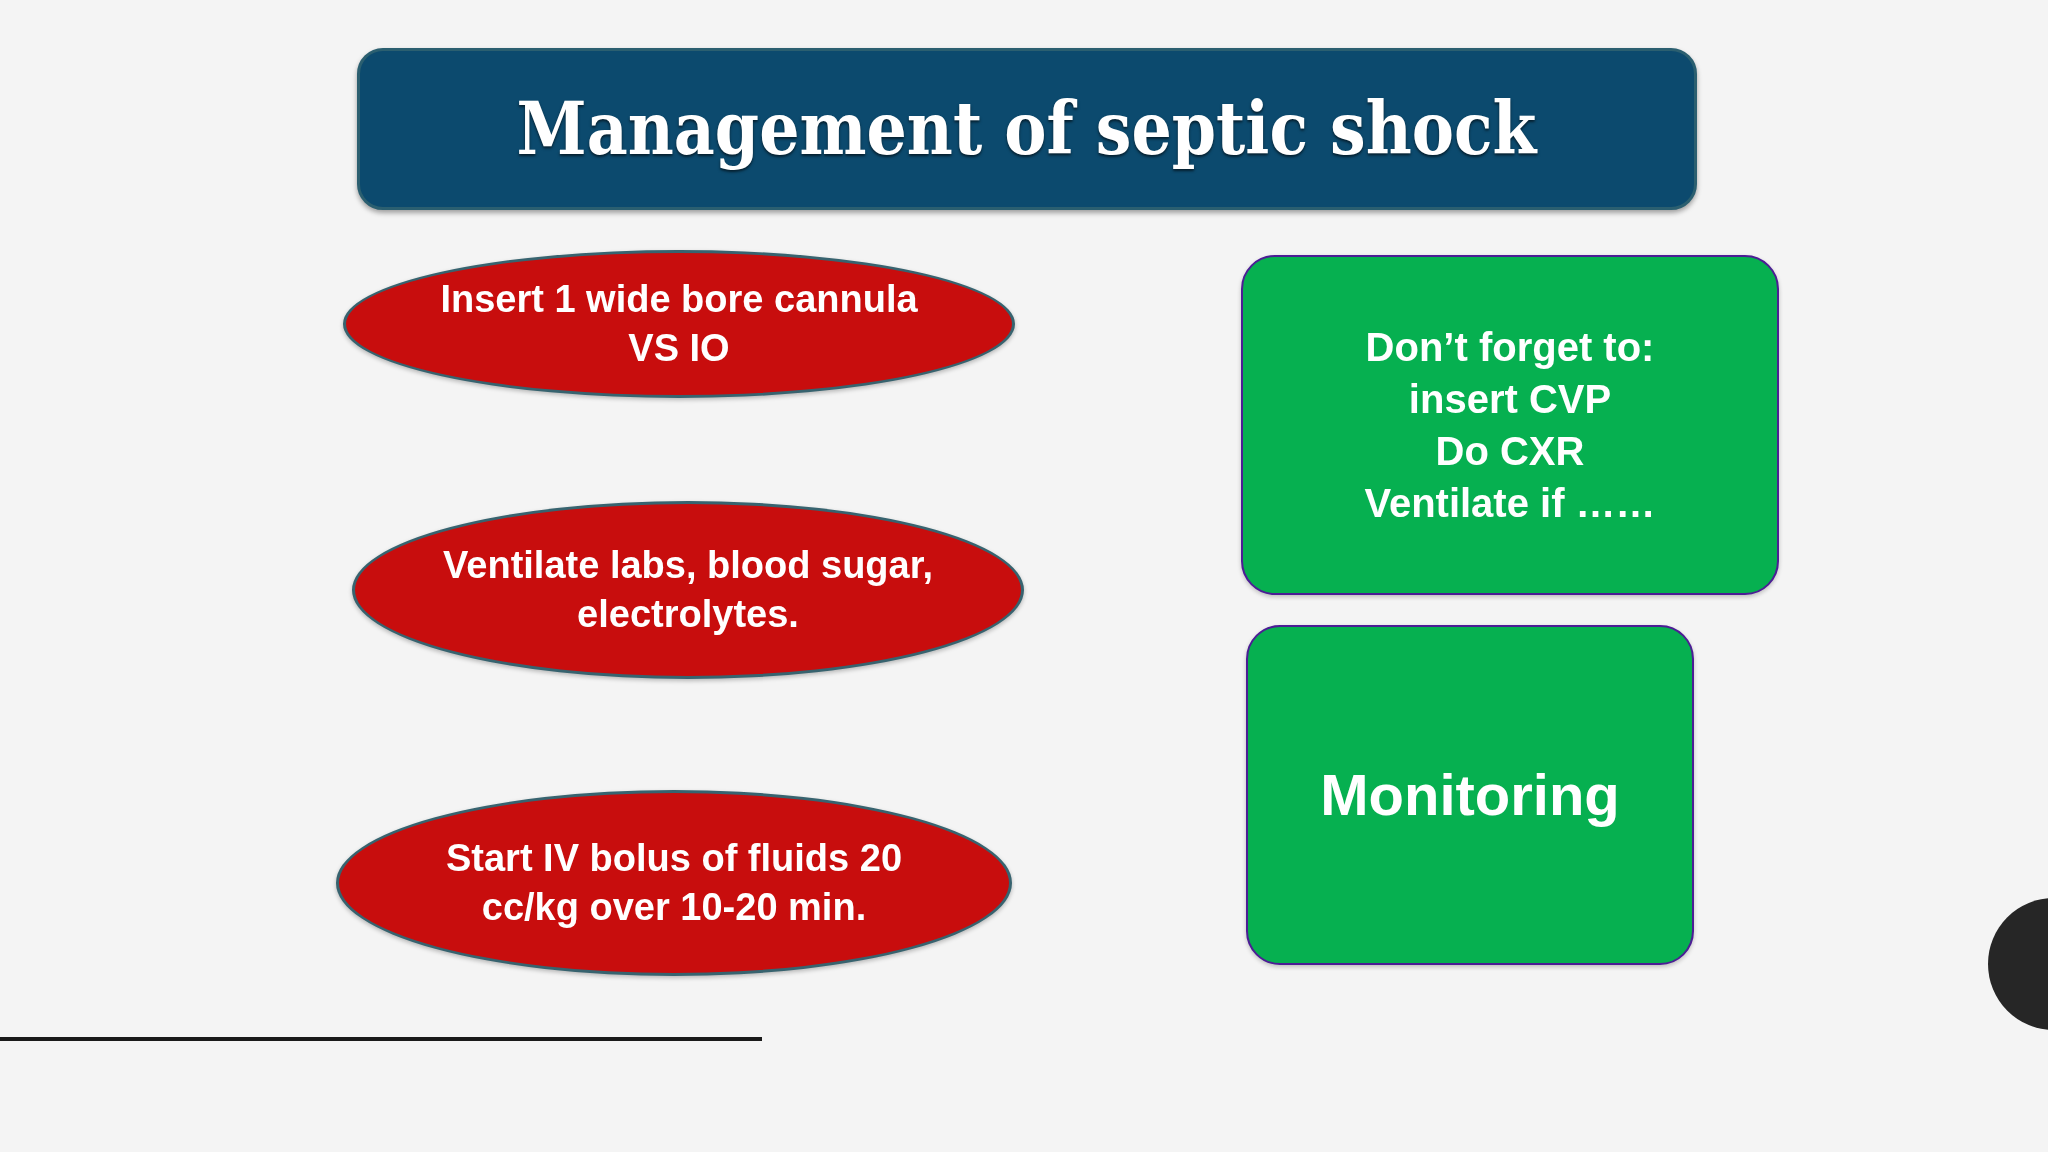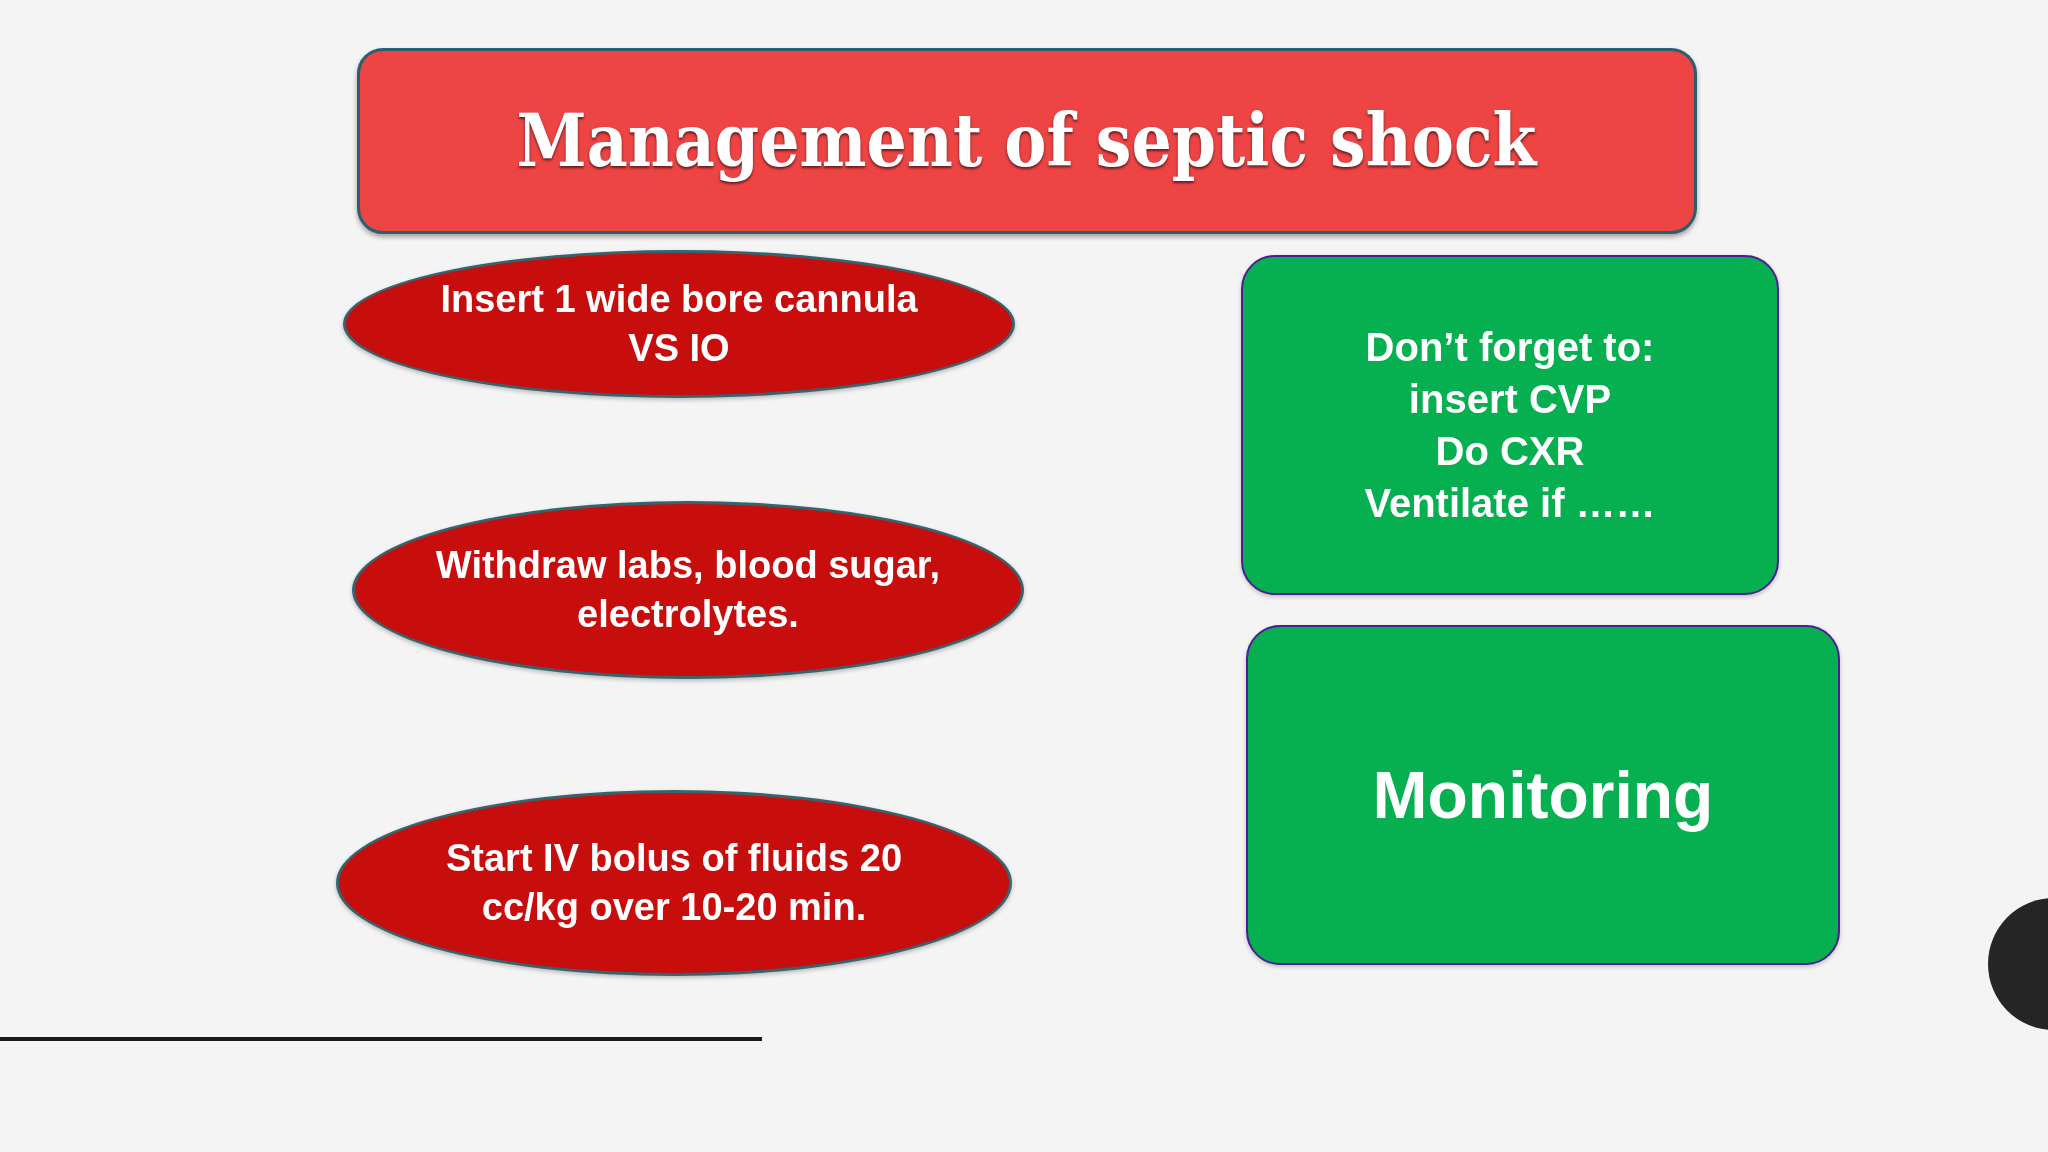--- a/index.html
+++ b/index.html
@@ -20,22 +20,22 @@
     background: #f4f4f4;
     overflow: hidden;
   }
 
   
   .title-box {
     position: absolute;
     left: 357px;
     top: 48px;
     width: 1340px;
-    height: 186px;
-    background: #ef4444;
+    height: 162px;
+    background: #0c4a6e;
     border: 3px solid #2b5f70;
     border-radius: 26px;
     box-sizing: border-box;
     display: flex;
     align-items: center;
     justify-content: center;
     box-shadow: 0 3px 5px rgba(0,0,0,0.35);
   }
   .title-text {
     color: #ffffff;
@@ -85,22 +85,22 @@
     text-align: center;
     color: #ffffff;
     font-weight: 700;
     box-shadow: 0 2px 4px rgba(0,0,0,0.22);
   }
   #green-box-1 {
     left: 1241px; top: 255px; width: 538px; height: 340px;
     font-size: 40px; line-height: 1.30;
   }
   #green-box-2 {
-    left: 1246px; top: 625px; width: 594px; height: 340px;
-    font-size: 66px; line-height: 1.1;
+    left: 1246px; top: 625px; width: 448px; height: 340px;
+    font-size: 58px; line-height: 1.1;
   }
 
   
   .bottom-rule {
     position: absolute;
     left: -4px;
     top: 1037px;
     width: 766px;
     height: 4px;
     background: #1a1a1a;
@@ -122,21 +122,21 @@
 
   <div class="title-box">
     <div class="title-text">Management of septic shock</div>
   </div>
 
   <div class="ellipse" id="ellipse-1">
     <div class="etext">Insert 1 wide bore cannula VS IO</div>
   </div>
 
   <div class="ellipse" id="ellipse-2">
-    <div class="etext">Withdraw labs, blood sugar, electrolytes.</div>
+    <div class="etext">Ventilate labs, blood sugar, electrolytes.</div>
   </div>
 
   <div class="ellipse" id="ellipse-3">
     <div class="etext">Start IV bolus of fluids 20 cc/kg over 10-20 min.</div>
   </div>
 
   <div class="green-box" id="green-box-1">
     <div style="white-space: pre-line;">Don’t forget to:
 insert CVP
 Do CXR

